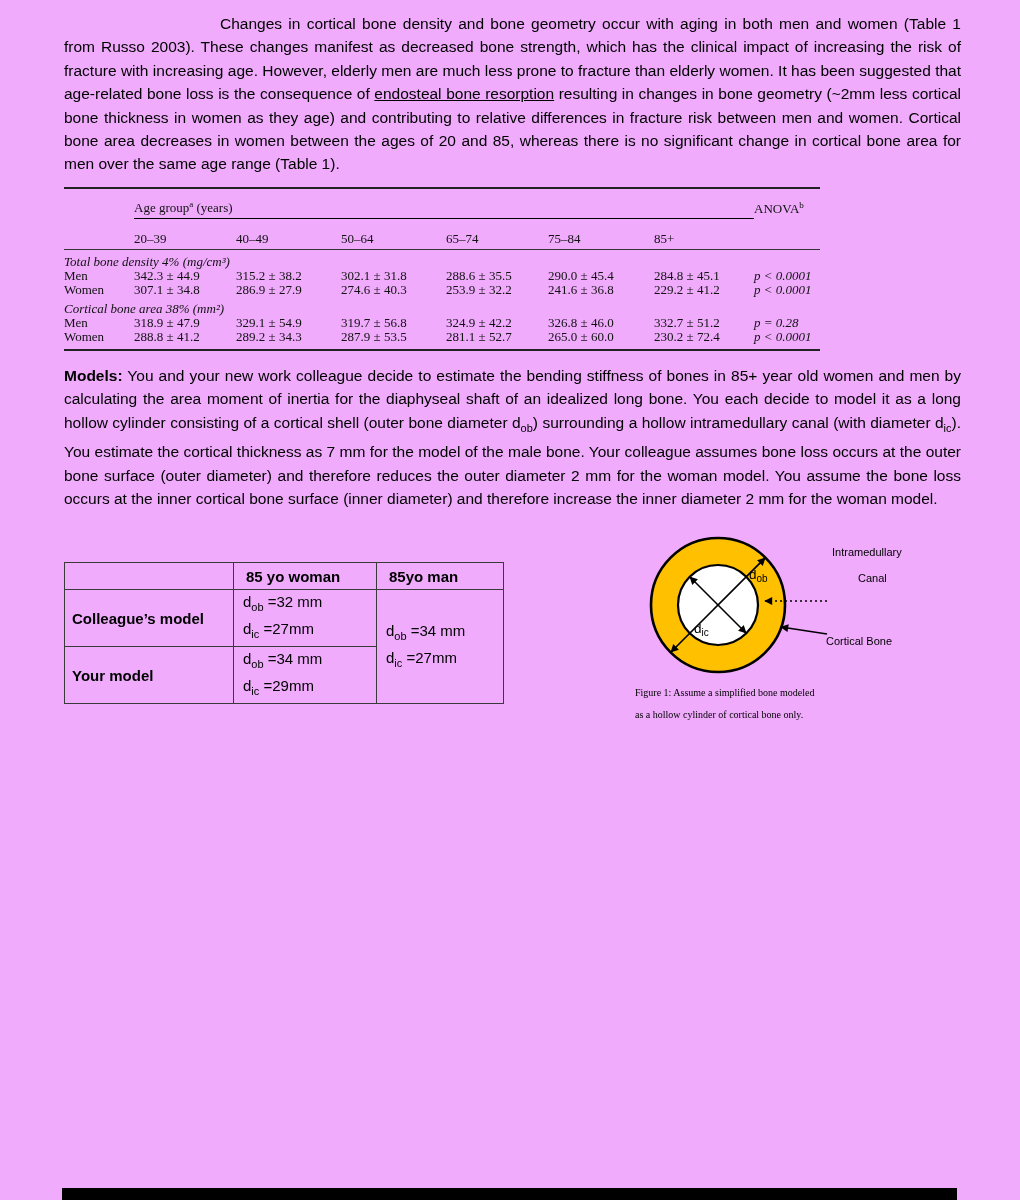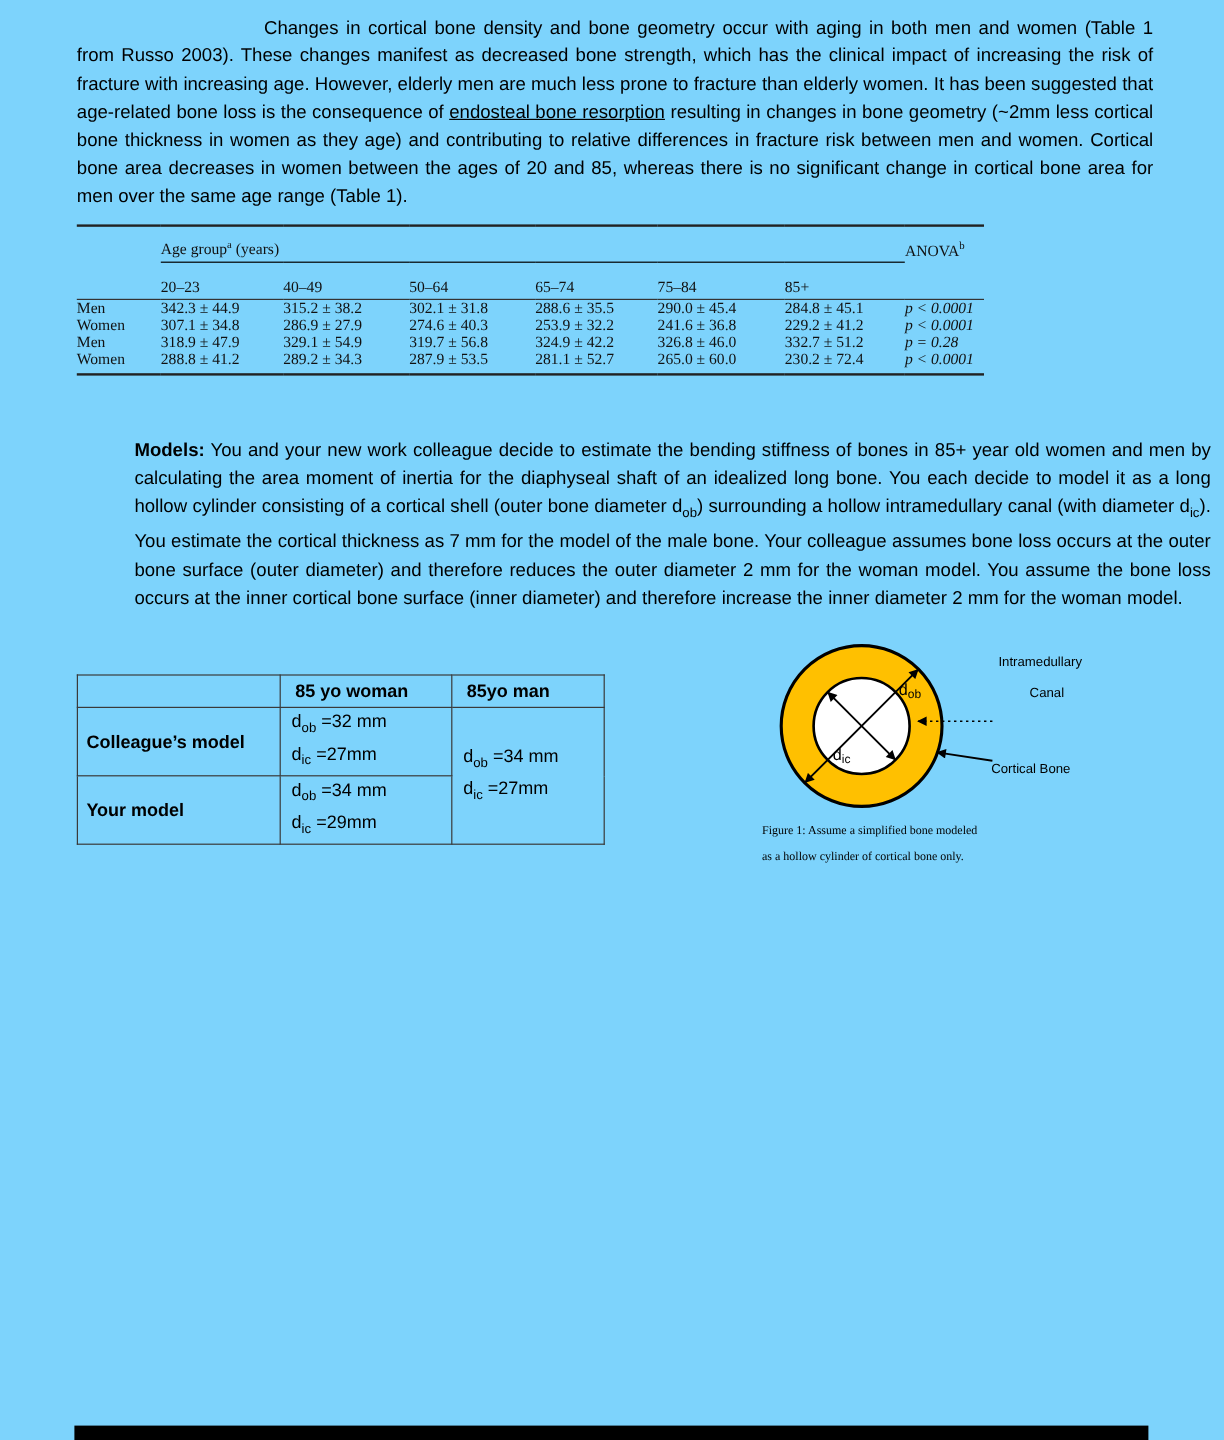--- a/index.html
+++ b/index.html
@@ -1,20 +1,20 @@
 <!DOCTYPE html>
 <html><head>
 <meta charset="utf-8">
 <style>
   html,body { margin:0; padding:0; background:#ffffff; }
   .page {
     position: relative;
     width: 1020px;
     height: 1200px;
-    background: #7dd3fc;
+    background: #f0abfc;
     font-family: "Liberation Sans", sans-serif;
     color: #000;
     overflow: hidden;
   }
   
   .intro {
     position: absolute;
     left: 64px; top: 12px;
     width: 897px;
     font-size: 15.5px;
@@ -55,21 +55,20 @@
   .scan-table sup { font-size: 9px; line-height: 0; }
 
   
   .models {
     position: absolute;
     left: 64px; top: 364px;
     width: 897px;
     font-size: 15.5px;
     line-height: 23.4px;
     text-align: justify;
-    margin-left: 48px;
   }
   .bold { font-weight: bold; }
   sub { font-size: 11px; }
 
   
   .models-table {
     position: absolute;
     left: 64px; top: 562px;
     border-collapse: collapse;
     font-size: 15px;
@@ -139,29 +138,32 @@
         <col style="width:66px">
     </colgroup>
     <tbody>
         <tr class="hdr1">
       <td></td>
       <td class="agegrp" colspan="6"><span>Age group</span><sup>a</sup><span> (years)</span></td>
       <td><span>ANOVA</span><sup>b</sup></td>
     </tr>
     <tr class="hdr2">
       <td></td>
-      <td>20–23</td>
+      <td>20–39</td>
       <td>40–49</td>
       <td>50–64</td>
       <td>65–74</td>
       <td>75–84</td>
       <td>85+</td>
       <td></td>
     </tr>
 
+    <tr class="sect">
+      <td colspan="8">Total bone density 4% (mg/cm³)</td>
+    </tr>
     <tr class="datarow">
       <td>Men</td>
       <td>342.3 ± 44.9</td>
       <td>315.2 ± 38.2</td>
       <td>302.1 ± 31.8</td>
       <td>288.6 ± 35.5</td>
       <td>290.0 ± 45.4</td>
       <td>284.8 ± 45.1</td>
       <td class="pval">p &lt; 0.0001</td>
     </tr>
@@ -169,20 +171,23 @@
       <td>Women</td>
       <td>307.1 ± 34.8</td>
       <td>286.9 ± 27.9</td>
       <td>274.6 ± 40.3</td>
       <td>253.9 ± 32.2</td>
       <td>241.6 ± 36.8</td>
       <td>229.2 ± 41.2</td>
       <td class="pval">p &lt; 0.0001</td>
     </tr>
 
+    <tr class="sect">
+      <td colspan="8">Cortical bone area 38% (mm²)</td>
+    </tr>
     <tr class="datarow">
       <td>Men</td>
       <td>318.9 ± 47.9</td>
       <td>329.1 ± 54.9</td>
       <td>319.7 ± 56.8</td>
       <td>324.9 ± 42.2</td>
       <td>326.8 ± 46.0</td>
       <td>332.7 ± 51.2</td>
       <td class="pval">p = 0.28</td>
     </tr>

